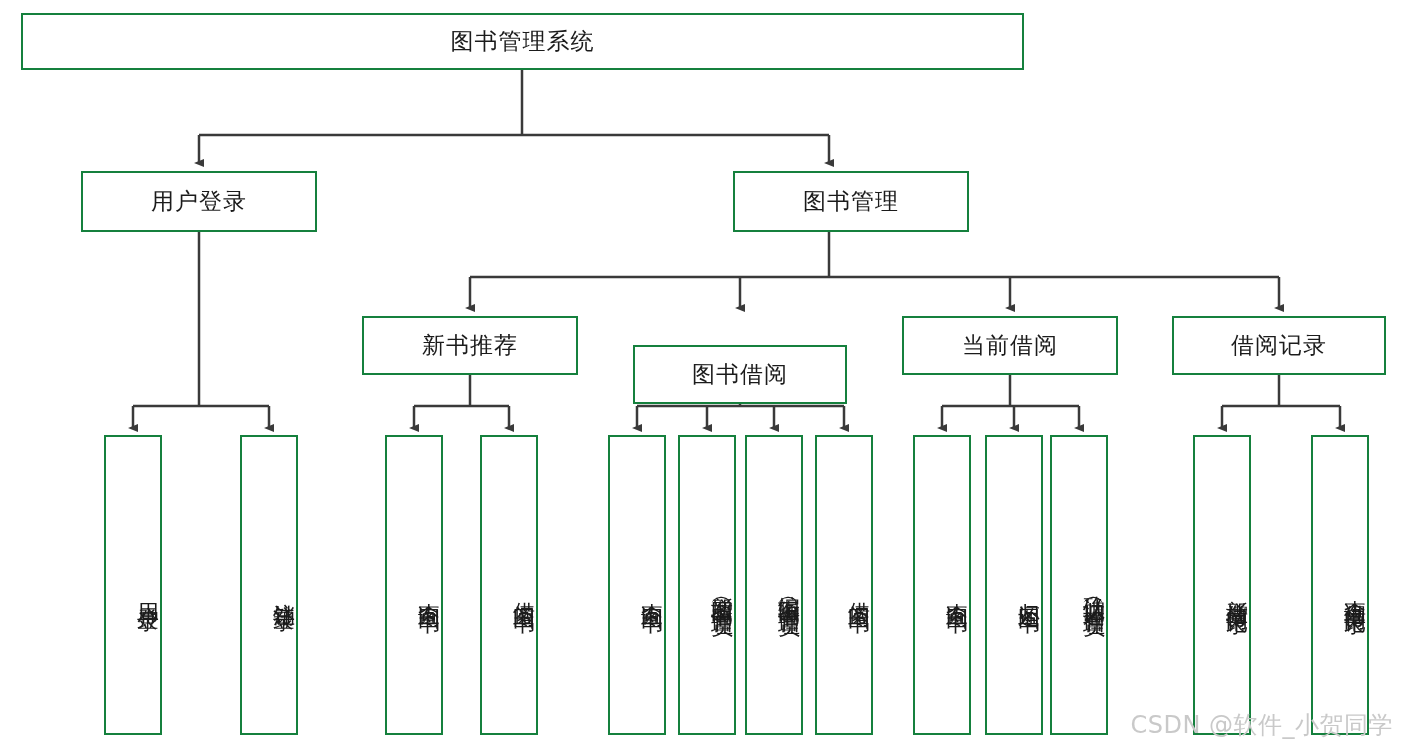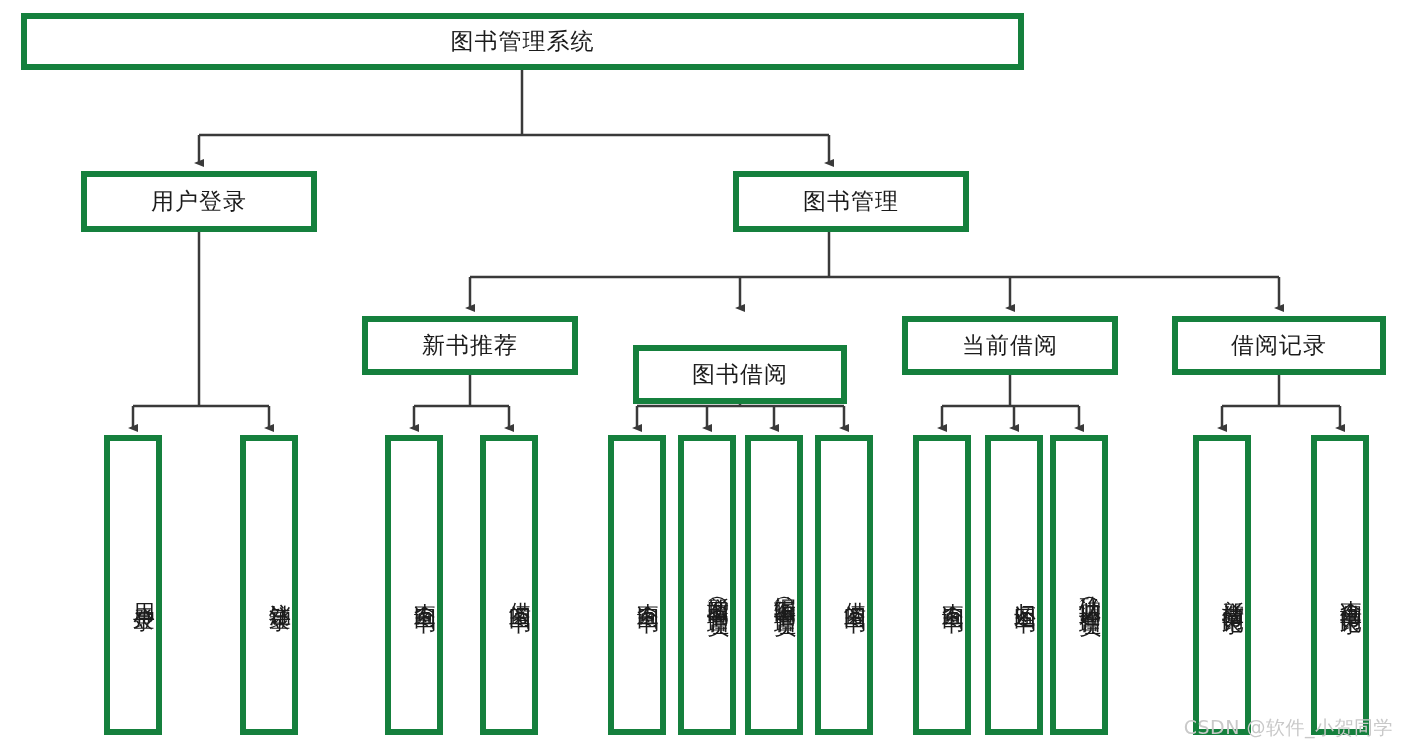--- a/index.html
+++ b/index.html
@@ -16,21 +16,21 @@
   }
   svg#wires{
     position:absolute;
     left:0; top:0;
     width:1405px; height:747px;
     pointer-events:none;
   }
   .node{
     position:absolute;
     box-sizing:border-box;
-    border:6px solid #15803d;
+    border:2px solid #15803d;
     background:#ffffff;
     display:flex;
     align-items:center;
     justify-content:center;
     color:#1b1b1b;
   }
   .node.h{
     font-size:23px;
     letter-spacing:1px;
   }
@@ -46,21 +46,21 @@
   .node.v .vtext{
     writing-mode:vertical-rl;
     text-orientation:upright;
     display:block;
     line-height:1.05;
   }
   #watermark{
     position:absolute;
     right:12px;
     bottom:6px;
-    font-size:19px;
+    font-size:24px;
     color:#c9c9c9;
     letter-spacing:0.5px;
     white-space:nowrap;
   }
 </style>
 </head>
 <body>
 
 <div id="stage">
 

